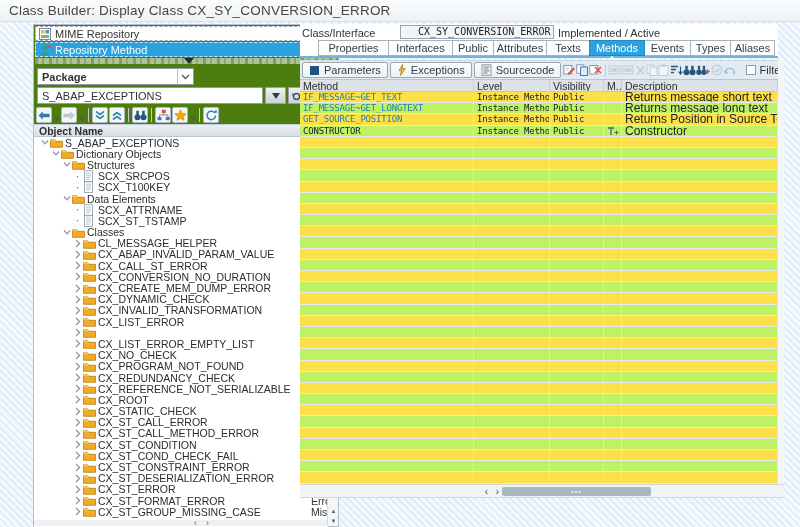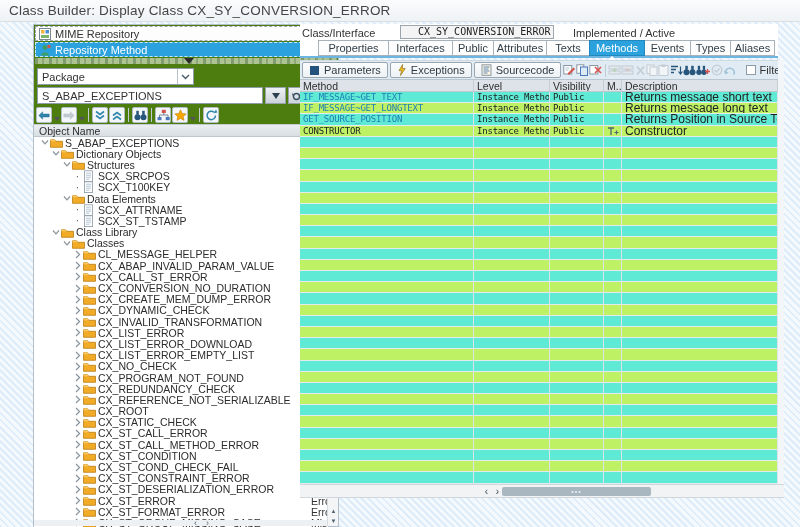--- a/index.html
+++ b/index.html
@@ -24,41 +24,41 @@
     gap:4px; padding-left:3px; font-size:11px; background:#fdfdfd; border:1px dashed #9aa6b0; cursor:pointer; }
   .nav-item.selected{ background:#2ba2dd; color:#fff; border:1px dashed rgba(255,255,255,.75); }
   .nav-clipped{ position:absolute; left:1px; top:33px; width:302px; height:6px; overflow:hidden;
     background:repeating-linear-gradient(90deg,#aab4bc 0 3px,#fdfdfd 3px 7px,#c2cad1 7px 9px,#fdfdfd 9px 14px);
     opacity:.55; }
   .resize-tri{ position:absolute; left:150px; top:33px; width:0; height:0;
     border-left:5px solid transparent; border-right:5px solid transparent; border-top:6px solid #2b2b2b; }
 
   .combo{ position:absolute; left:3px; top:43px; width:157px; height:17px; background:#fff;
     border:1px solid #8e9ba8; font-size:11px; display:flex; align-items:center; }
-  .combo .val{ flex:1; padding-left:4px; }
+  .combo .val{ flex:1; padding-left:4px;font-weight:bold; }
   .combo .chev{ width:16px; height:100%; border-left:1px solid #b9c2cb; display:flex; align-items:center; justify-content:center; }
 
   .obj-field{ position:absolute; left:3px; top:62px; width:226px; height:17px; background:#fff;
     border:1px solid #8e9ba8; font-size:11px; display:flex; align-items:center; padding-left:4px; }
   .sq-btn{ position:absolute; top:62px; height:17px; border:1px solid #96a1ac;
     background:linear-gradient(#eef1f4,#ccd3d9); display:flex; align-items:center; justify-content:center; cursor:pointer; }
   .dd-btn{ left:231px; width:21px; }
   .glasses-btn{ left:254px; width:24px; }
   .tri-down{ width:0; height:0; border-left:4px solid transparent; border-right:4px solid transparent; border-top:6px solid #2c3e50; }
 
   .tree-toolbar{ position:absolute; left:2px; top:81px; height:18px; display:flex; align-items:center; gap:1px; }
   .tb-icon{ width:16px; height:16px; border:1px solid #b2bcc4; background:#f4f7f9; border-radius:2px;
     display:flex; align-items:center; justify-content:center; cursor:pointer; }
   .tb-dd{ width:7px; height:16px; display:flex; align-items:flex-end; justify-content:center; padding-bottom:2px; cursor:pointer; }
   .tb-dd i{ width:0; height:0; border-left:3px solid transparent; border-right:3px solid transparent; border-top:4px solid #555; }
   .tb-sep{ width:1px; height:14px; background:#c3cbd2; margin:0 2px; }
 
   .tree-header{ position:absolute; left:0; top:99px; width:344px; height:13px;
     background:linear-gradient(#eceff2,#d8dee3); border-top:1px solid #c4ccd3; border-bottom:1px solid #bfc7ce;
-    font-size:10.5px; color:#2e2e2e; }
+    font-size:10.5px; color:#2e2e2e;font-weight:bold; }
   .tree-header .oname{ position:absolute; left:5px; top:0; }
   .tree-header .odesc{ position:absolute; left:277px; top:0; }
   .tree-vsep{ position:absolute; left:273px; top:99px; bottom:6px; width:1px; background:#d5dbe0; }
 
   .tree{ position:absolute; left:0; top:112px; width:294px; height:391px; overflow:hidden; background:#fff; }
   .tree-row{ display:flex; align-items:center; height:11.2px; position:relative; cursor:pointer; white-space:nowrap; }
   .tree-row .arrow{ width:11px; text-align:center; color:#8a949c; flex:0 0 auto; display:flex; align-items:center; justify-content:center;}
   .tree-row .bullet{ width:11px; text-align:center; color:#555; font-size:10px; flex:0 0 auto; }
   .tree-row .t-icon{ width:15px; flex:0 0 auto; display:flex; align-items:center; }
   .tree-row .lbl{ font-size:10.5px; color:#2c2c2c; }
@@ -78,21 +78,21 @@
   .splitter{ position:absolute; left:309px; top:24px; width:7px; height:503px; cursor:col-resize; }
   .splitter .grip{ position:absolute; left:2px; top:276px; width:3px; height:22px;
     background:repeating-linear-gradient(#8e9aa4 0 2px, transparent 2px 5px); }
 
   
   .right-panel{ position:absolute; left:300px; top:24px; width:484px; height:503px; }
   .rp-top{ position:absolute; left:0; top:0; width:478px; height:34px; background:#fff; }
   .ci-label{ position:absolute; left:2px; top:3px; font-size:11px; }
   .ci-input{ position:absolute; left:100px; top:1px; width:154px; height:14px; background:#f4f4f4;
     border:1px solid #9aa6b1; font-size:10px; line-height:12px; padding-left:17px; color:#222; }
-  .ci-status{ position:absolute; left:258px; top:3px; font-size:11px;margin-left:15px; }
+  .ci-status{ position:absolute; left:258px; top:3px; font-size:11px; }
 
   .tabs{ position:absolute; left:0; top:16px; height:16px; display:flex;margin-left:18px; }
   .tab{ height:16px; line-height:15px; text-align:center; font-size:11px; color:#33404a;
     background:#fdfdfd; border:1px solid #a8b2bb; margin-left:-1px; cursor:pointer; }
   .tab:first-child{ margin-left:0; }
   .tab.active{ background:#2ba2dd; color:#fff; border-color:#2188bd; position:relative; }
   .tab-line{ position:absolute; left:0; top:32px; width:478px; height:2px; background:#6db6e2; }
   .tab-notch{ position:absolute; left:308px; top:32px; width:0; height:0;
     border-left:4px solid transparent; border-right:4px solid transparent; border-bottom:4px solid #fff; }
 
@@ -108,21 +108,21 @@
   .filter-lbl{ font-size:11px; }
 
   .grid-head, .grid-row{ display:grid; grid-template-columns:174px 76px 54px 18px 156px; width:478px; }
   .grid-head{ position:absolute; left:0; top:56px; height:12px; background:#dde3e8;
     border-bottom:1px solid #c0c8cf; font-size:10.5px; color:#2e2e2e; }
   .grid-head div{ padding-left:3px; border-right:1px solid #c6cdd3; overflow:hidden; white-space:nowrap; line-height:12px; }
   .table-body{ position:absolute; left:0; top:68px; width:478px; }
   .grid-row{ height:11.2px; }
   .grid-row div{ padding-left:3px; border-right:1px solid #dde3e9; border-bottom:1px solid #e5eaef;
     overflow:hidden; white-space:nowrap; display:flex; align-items:center; }
-  .grid-row.even{ background:#5eead4; }
+  .grid-row.even{ background:#fde047; }
   .grid-row.odd{ background:#bef264; }
   .cell-mono{ font-family:"DejaVu Sans Mono", monospace; font-size:9px; letter-spacing:-.2px; color:#222; }
   .cell-link{ color:#1f7eb5; cursor:pointer; }
   .cell-desc{ font-size:12px; color:#222; }
   .rp-right-strip{ position:absolute; left:478px; top:36px; width:6px; height:438px; background:#f3f6f8; }
 
   .hscroll{ position:absolute; left:0; top:460px; width:484px; height:14px; background:#f1f3f5;
     border-top:1px solid #d0d6db; border-bottom:1px solid #d0d6db; }
   .hs-arrow{ position:absolute; top:1px; width:11px; height:11px; font-size:10px; line-height:11px;
     text-align:center; color:#3b4a55; cursor:pointer; }
@@ -378,47 +378,32 @@
         <span class="t-icon">
           <svg width="11" height="12">
             <rect x="1.5" y="0.8" width="8" height="10.8" fill="#fff" stroke="#8A97A5" stroke-width="0.8"></rect>
             <path d="M3 3.2 h5 M3 5.2 h5 M3 7.2 h5 M3 9.2 h3.5" stroke="#9fb6c8" stroke-width="0.8"></path>
           </svg>
         </span>
         <span class="lbl">SCX_ST_TSTAMP</span>
         <span class="dsc">ST Tim</span>
       </div>
       <div class="tree-row">
-        <span style="width: 16px; flex: 0 0 auto;"></span>
+        <span style="width: 27px; flex: 0 0 auto;"></span>
         <span class="arrow">
           <svg width="8" height="7">
             <path d="M1 1.5 L4 4.8 L7 1.5" fill="none" stroke="#8a949c" stroke-width="1.2"></path>
           </svg>
         </span>
         <span class="t-icon">
           <svg width="13" height="11">
             <path d="M0.5 2.8 h4.2 l1.2 1.5 h6.6 v6 h-12 z" fill="#F2AB27" stroke="#B97C15" stroke-width="0.8"></path>
             <path d="M0.5 2.8 h4.2 l1.2 1.5 h-5.4 z" fill="#FBC95E"></path>
           </svg>
         </span>
-        <span class="lbl">Class Library</span>
-      </div>
-      <div class="tree-row">
-        <span style="width: 27px; flex: 0 0 auto;"></span>
-        <span class="arrow">
-          <svg width="8" height="7">
-            <path d="M1 1.5 L4 4.8 L7 1.5" fill="none" stroke="#8a949c" stroke-width="1.2"></path>
-          </svg>
-        </span>
-        <span class="t-icon">
-          <svg width="13" height="11">
-            <path d="M0.5 2.8 h4.2 l1.2 1.5 h6.6 v6 h-12 z" fill="#F2AB27" stroke="#B97C15" stroke-width="0.8"></path>
-            <path d="M0.5 2.8 h4.2 l1.2 1.5 h-5.4 z" fill="#FBC95E"></path>
-          </svg>
-        </span>
         <span class="lbl">Classes</span>
       </div>
       <div class="tree-row">
         <span style="width: 38px; flex: 0 0 auto;"></span>
         <span class="arrow">
           <svg width="6" height="9">
             <path d="M1 1 L4.6 4.5 L1 8" fill="none" stroke="#8a949c" stroke-width="1.2"></path>
           </svg>
         </span>
         <span class="t-icon">
@@ -548,21 +533,20 @@
           <svg width="6" height="9">
             <path d="M1 1 L4.6 4.5 L1 8" fill="none" stroke="#8a949c" stroke-width="1.2"></path>
           </svg>
         </span>
         <span class="t-icon">
           <svg width="13" height="11">
             <path d="M0.5 2.8 h4.2 l1.2 1.5 h6.6 v6 h-12 z" fill="#F2AB27" stroke="#B97C15" stroke-width="0.8"></path>
             <path d="M0.5 2.8 h4.2 l1.2 1.5 h-5.4 z" fill="#FBC95E"></path>
           </svg>
         </span>
-        <span class="lbl">CX_LIST_ERROR_DOWNLOAD</span>
         <span class="dsc">An erro</span>
       </div>
       <div class="tree-row">
         <span style="width: 38px; flex: 0 0 auto;"></span>
         <span class="arrow">
           <svg width="6" height="9">
             <path d="M1 1 L4.6 4.5 L1 8" fill="none" stroke="#8a949c" stroke-width="1.2"></path>
           </svg>
         </span>
         <span class="t-icon">

